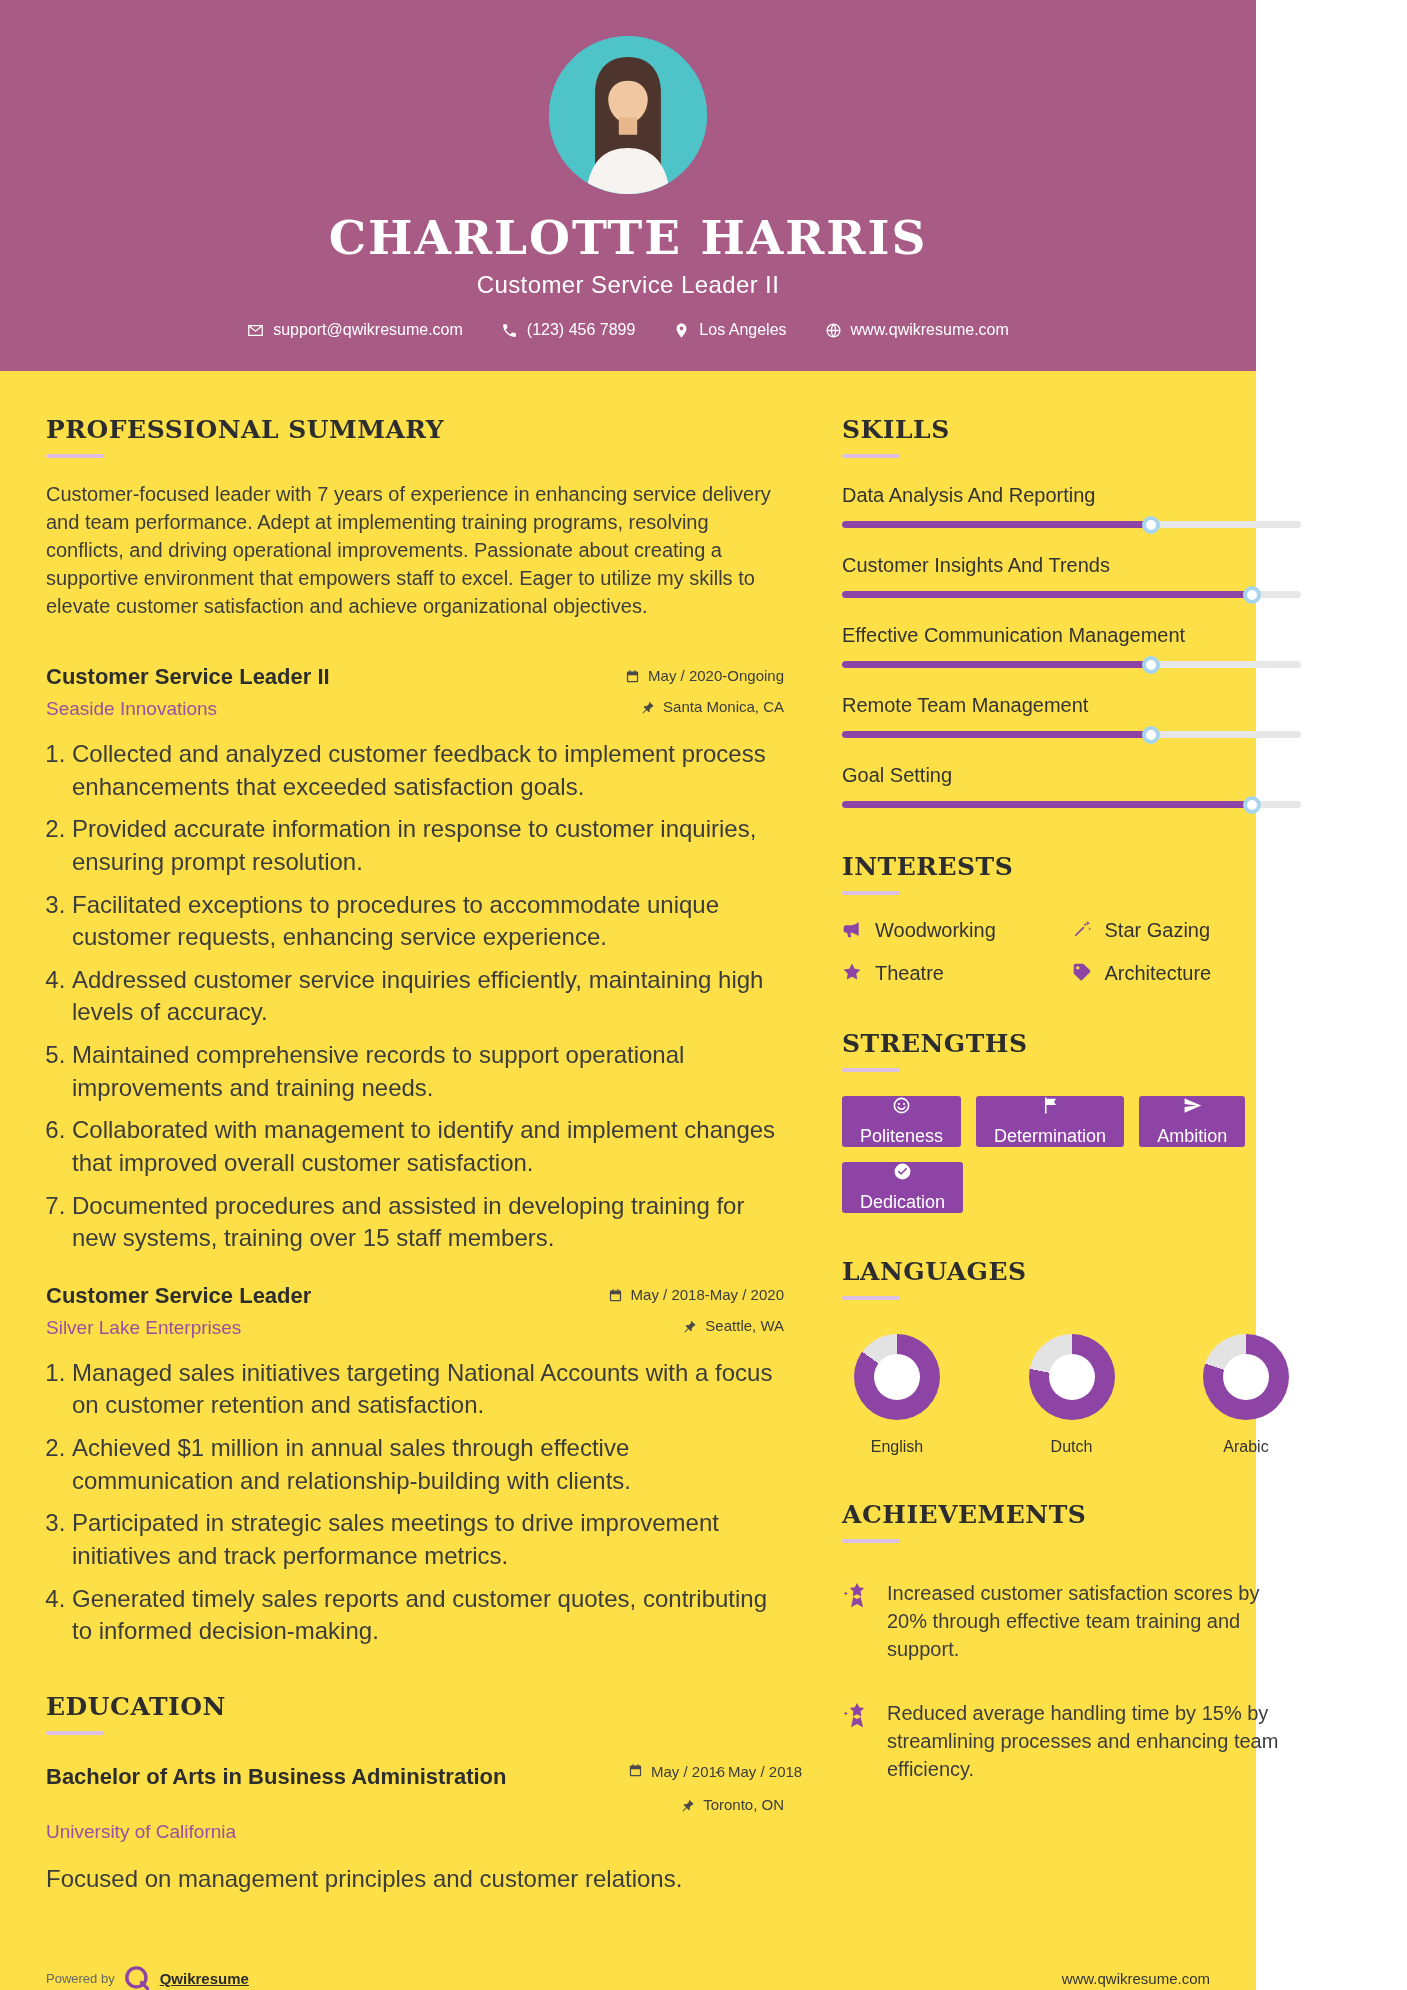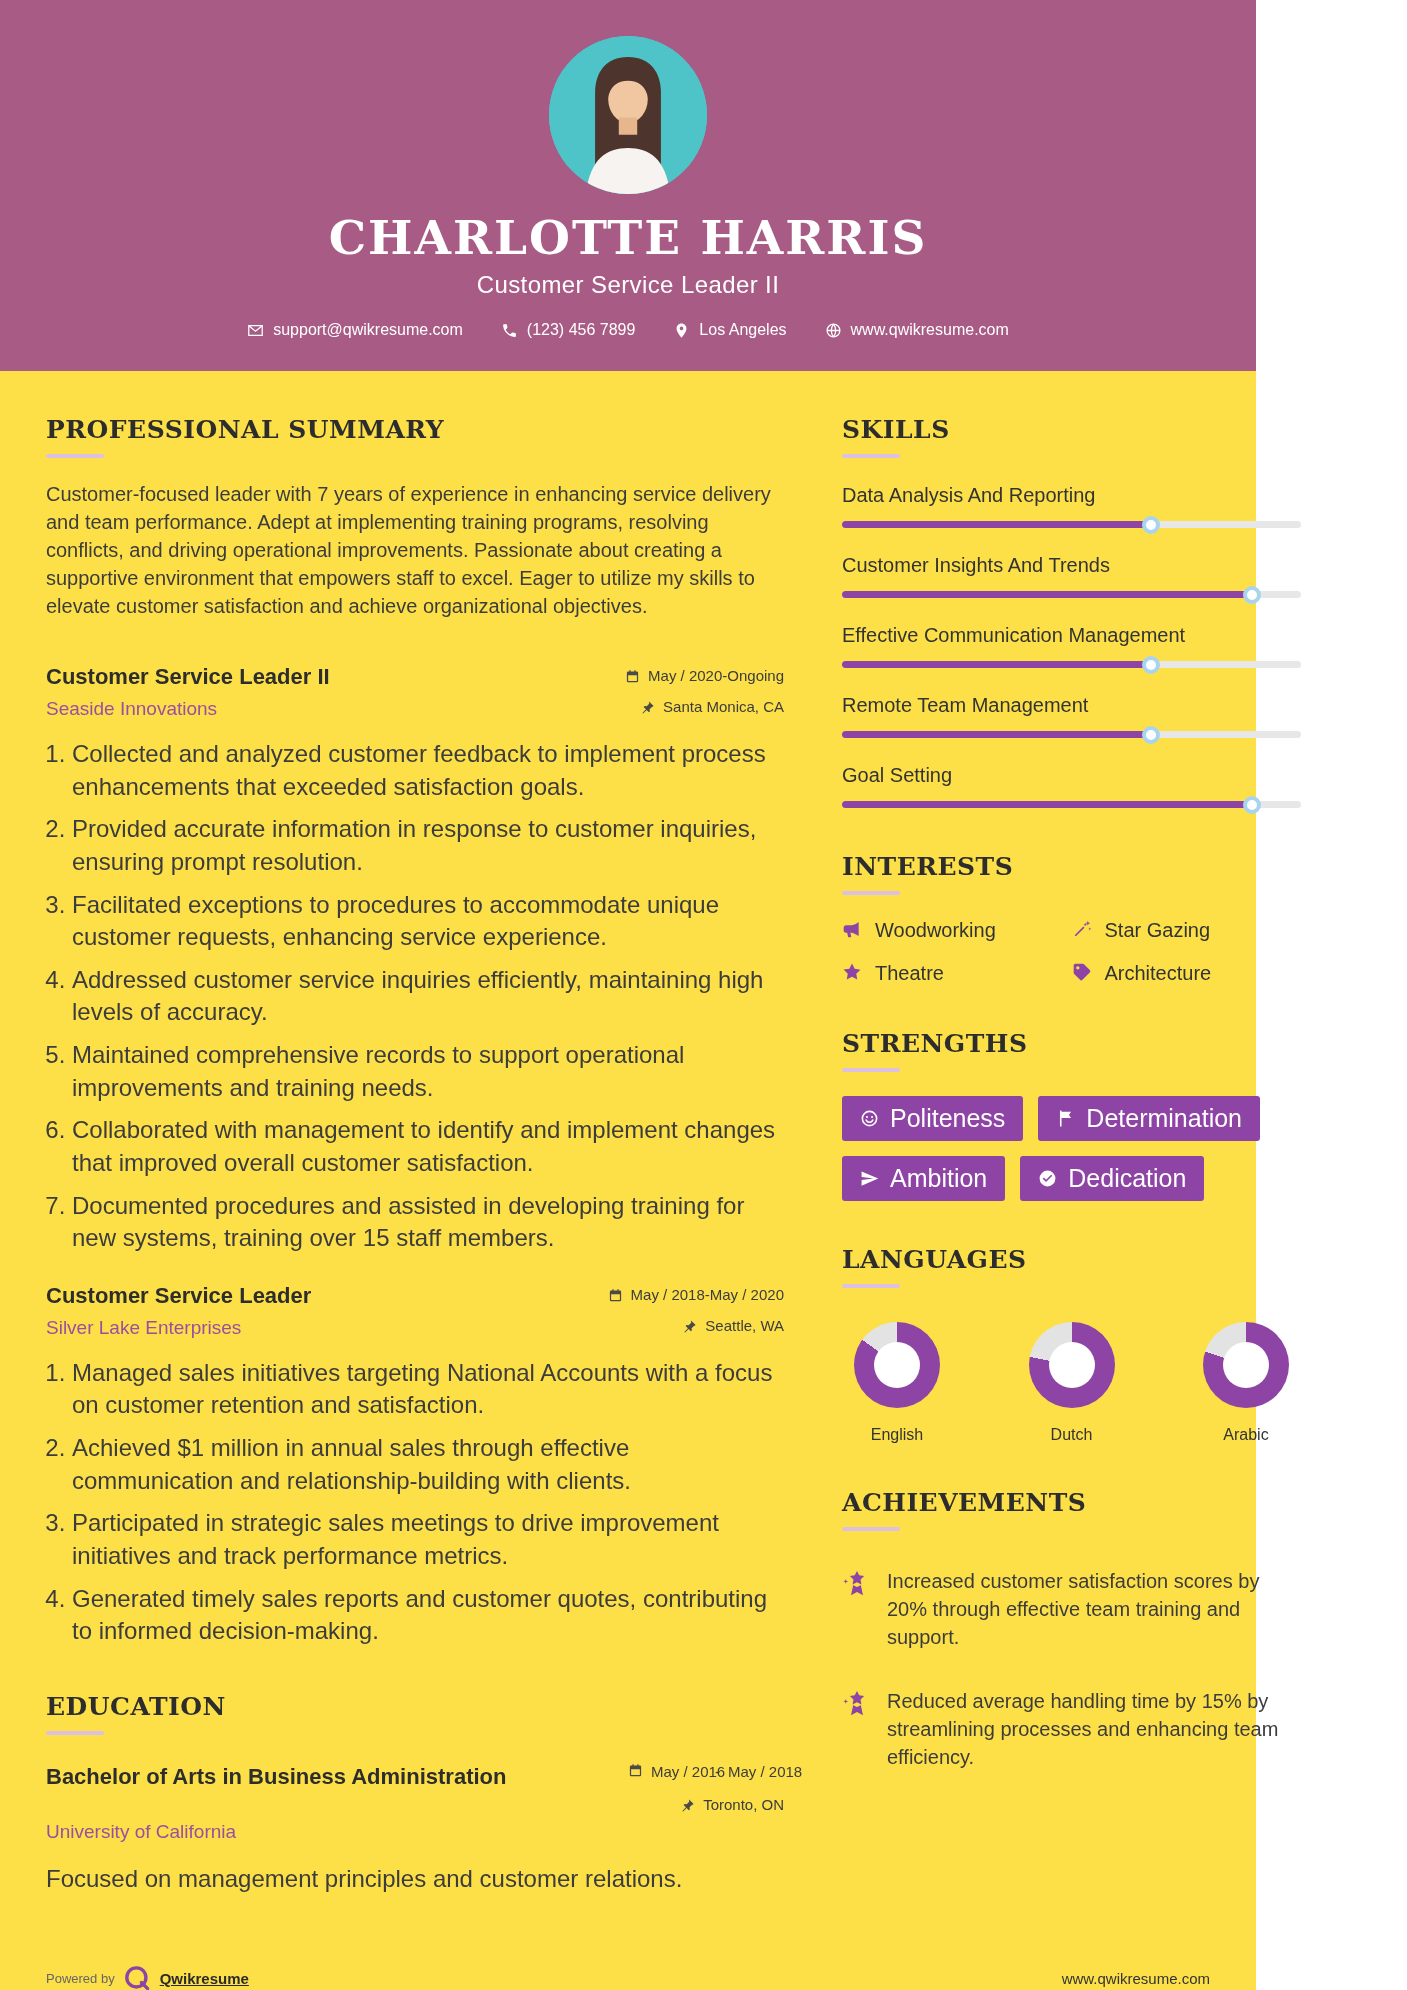--- a/index.html
+++ b/index.html
@@ -58,21 +58,21 @@
     width: 10px; height: 10px; background: #fff; border: 4px solid #a9d4ee; border-radius: 50%; }
 
   
   .interests-grid { display: grid; grid-template-columns: 1fr 1fr; row-gap: 20px; margin-top: 24px; }
   .interest { display: flex; gap: 13px; font-size: 20px; color: #333; }
   .interest .ic { width: 20px; height: 20px; color: #8d44a5; }
 
   
   .badges { display: flex; flex-wrap: wrap; gap: 15px; margin-top: 24px; }
   .badge { display: inline-flex; align-items: center; gap: 11px; background: #8d44a5; color: #fff;
-    font-size: 25px; padding: 8px 18px; border-radius: 3px; }
+    font-size: 18px; padding: 0 18px; border-radius: 3px; flex-direction: column; }
   .badge .ic { width: 19px; height: 19px; }
 
   
   .langs { display: flex; justify-content: space-between; padding: 0 12px; margin-top: 34px; }
   .lang { text-align: center; }
   .donut { width: 86px; height: 86px; border-radius: 50%; position: relative; margin: 0 auto; background: #e3e3e3; }
   .donut::after { content: ""; position: absolute; inset: 20px; background: #fff; border-radius: 50%; }
   .lang-label { margin-top: 18px; font-size: 16px; color: #333; }
 
   

